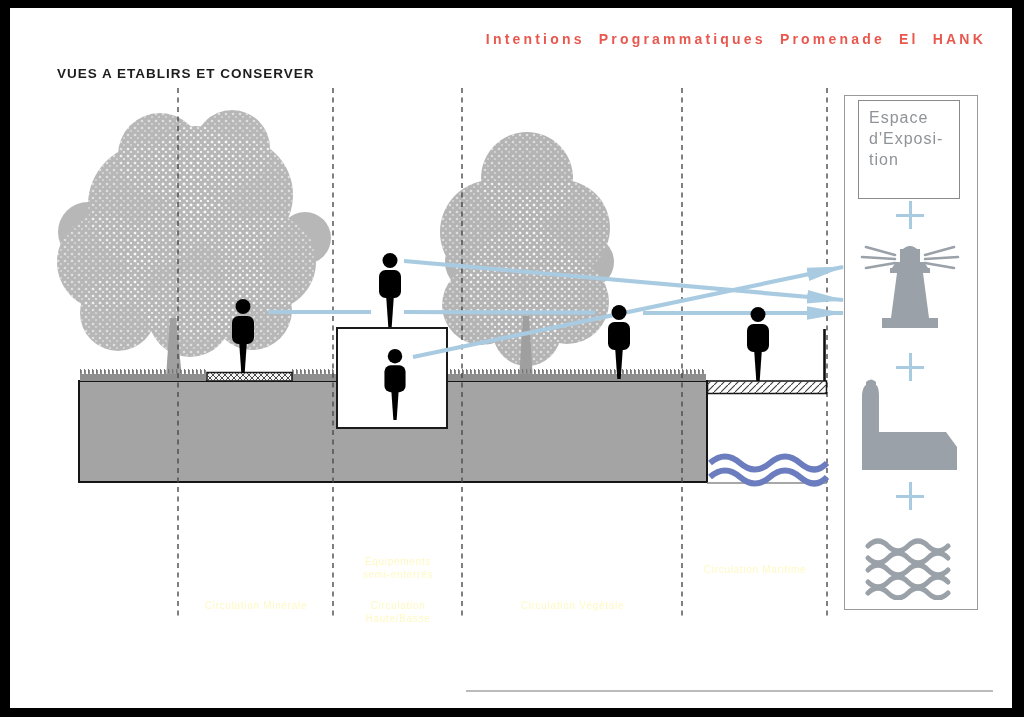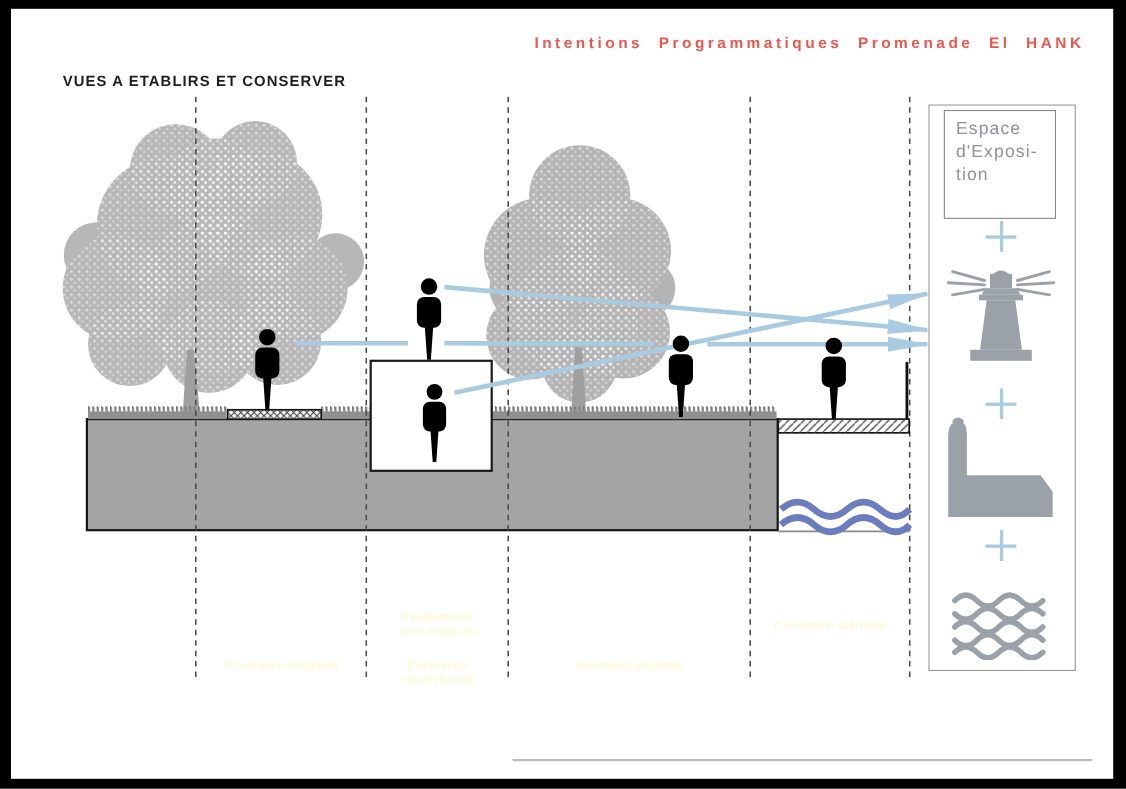--- a/index.html
+++ b/index.html
@@ -194,26 +194,26 @@
     <use href="#person" transform="translate(390,253)"></use>
     <use href="#person" transform="translate(395,349) scale(0.96)"></use>
     <use href="#person" transform="translate(619,305)"></use>
     <use href="#person" transform="translate(758,307)"></use>
   </g>
 </svg>
 
 <div class="abs title">Intentions Programmatiques Promenade El HANK</div>
 <div class="abs subtitle">VUES A ETABLIRS ET CONSERVER</div>
 
-<div class="abs zone-label ml" style="left:178px;top:600px;width:156px;">Circulation Végétale</div>
+<div class="abs zone-label ml" style="left:178px;top:600px;width:156px;">Circulation Minérale</div>
 <div class="abs zone-label ml" style="left:333px;top:556px;width:130px;">Equipements
 semi-enterrés</div>
 <div class="abs zone-label ml" style="left:333px;top:600px;width:130px;">Circulation
 Haute/Basse</div>
-<div class="abs zone-label ml" style="left:462px;top:600px;width:221px;">Intentions Végétale</div>
+<div class="abs zone-label ml" style="left:462px;top:600px;width:221px;">Circulation Végétale</div>
 <div class="abs zone-label ml" style="left:682px;top:564px;width:146px;">Circulation Maritime</div>
 
 <div class="abs panel"></div>
 <div class="abs espace-box ml">Espace
 d'Exposi-
 tion</div>
 
 <div class="abs plus plus1"></div>
 <div class="abs plus plus2"></div>
 <div class="abs plus plus3"></div>

